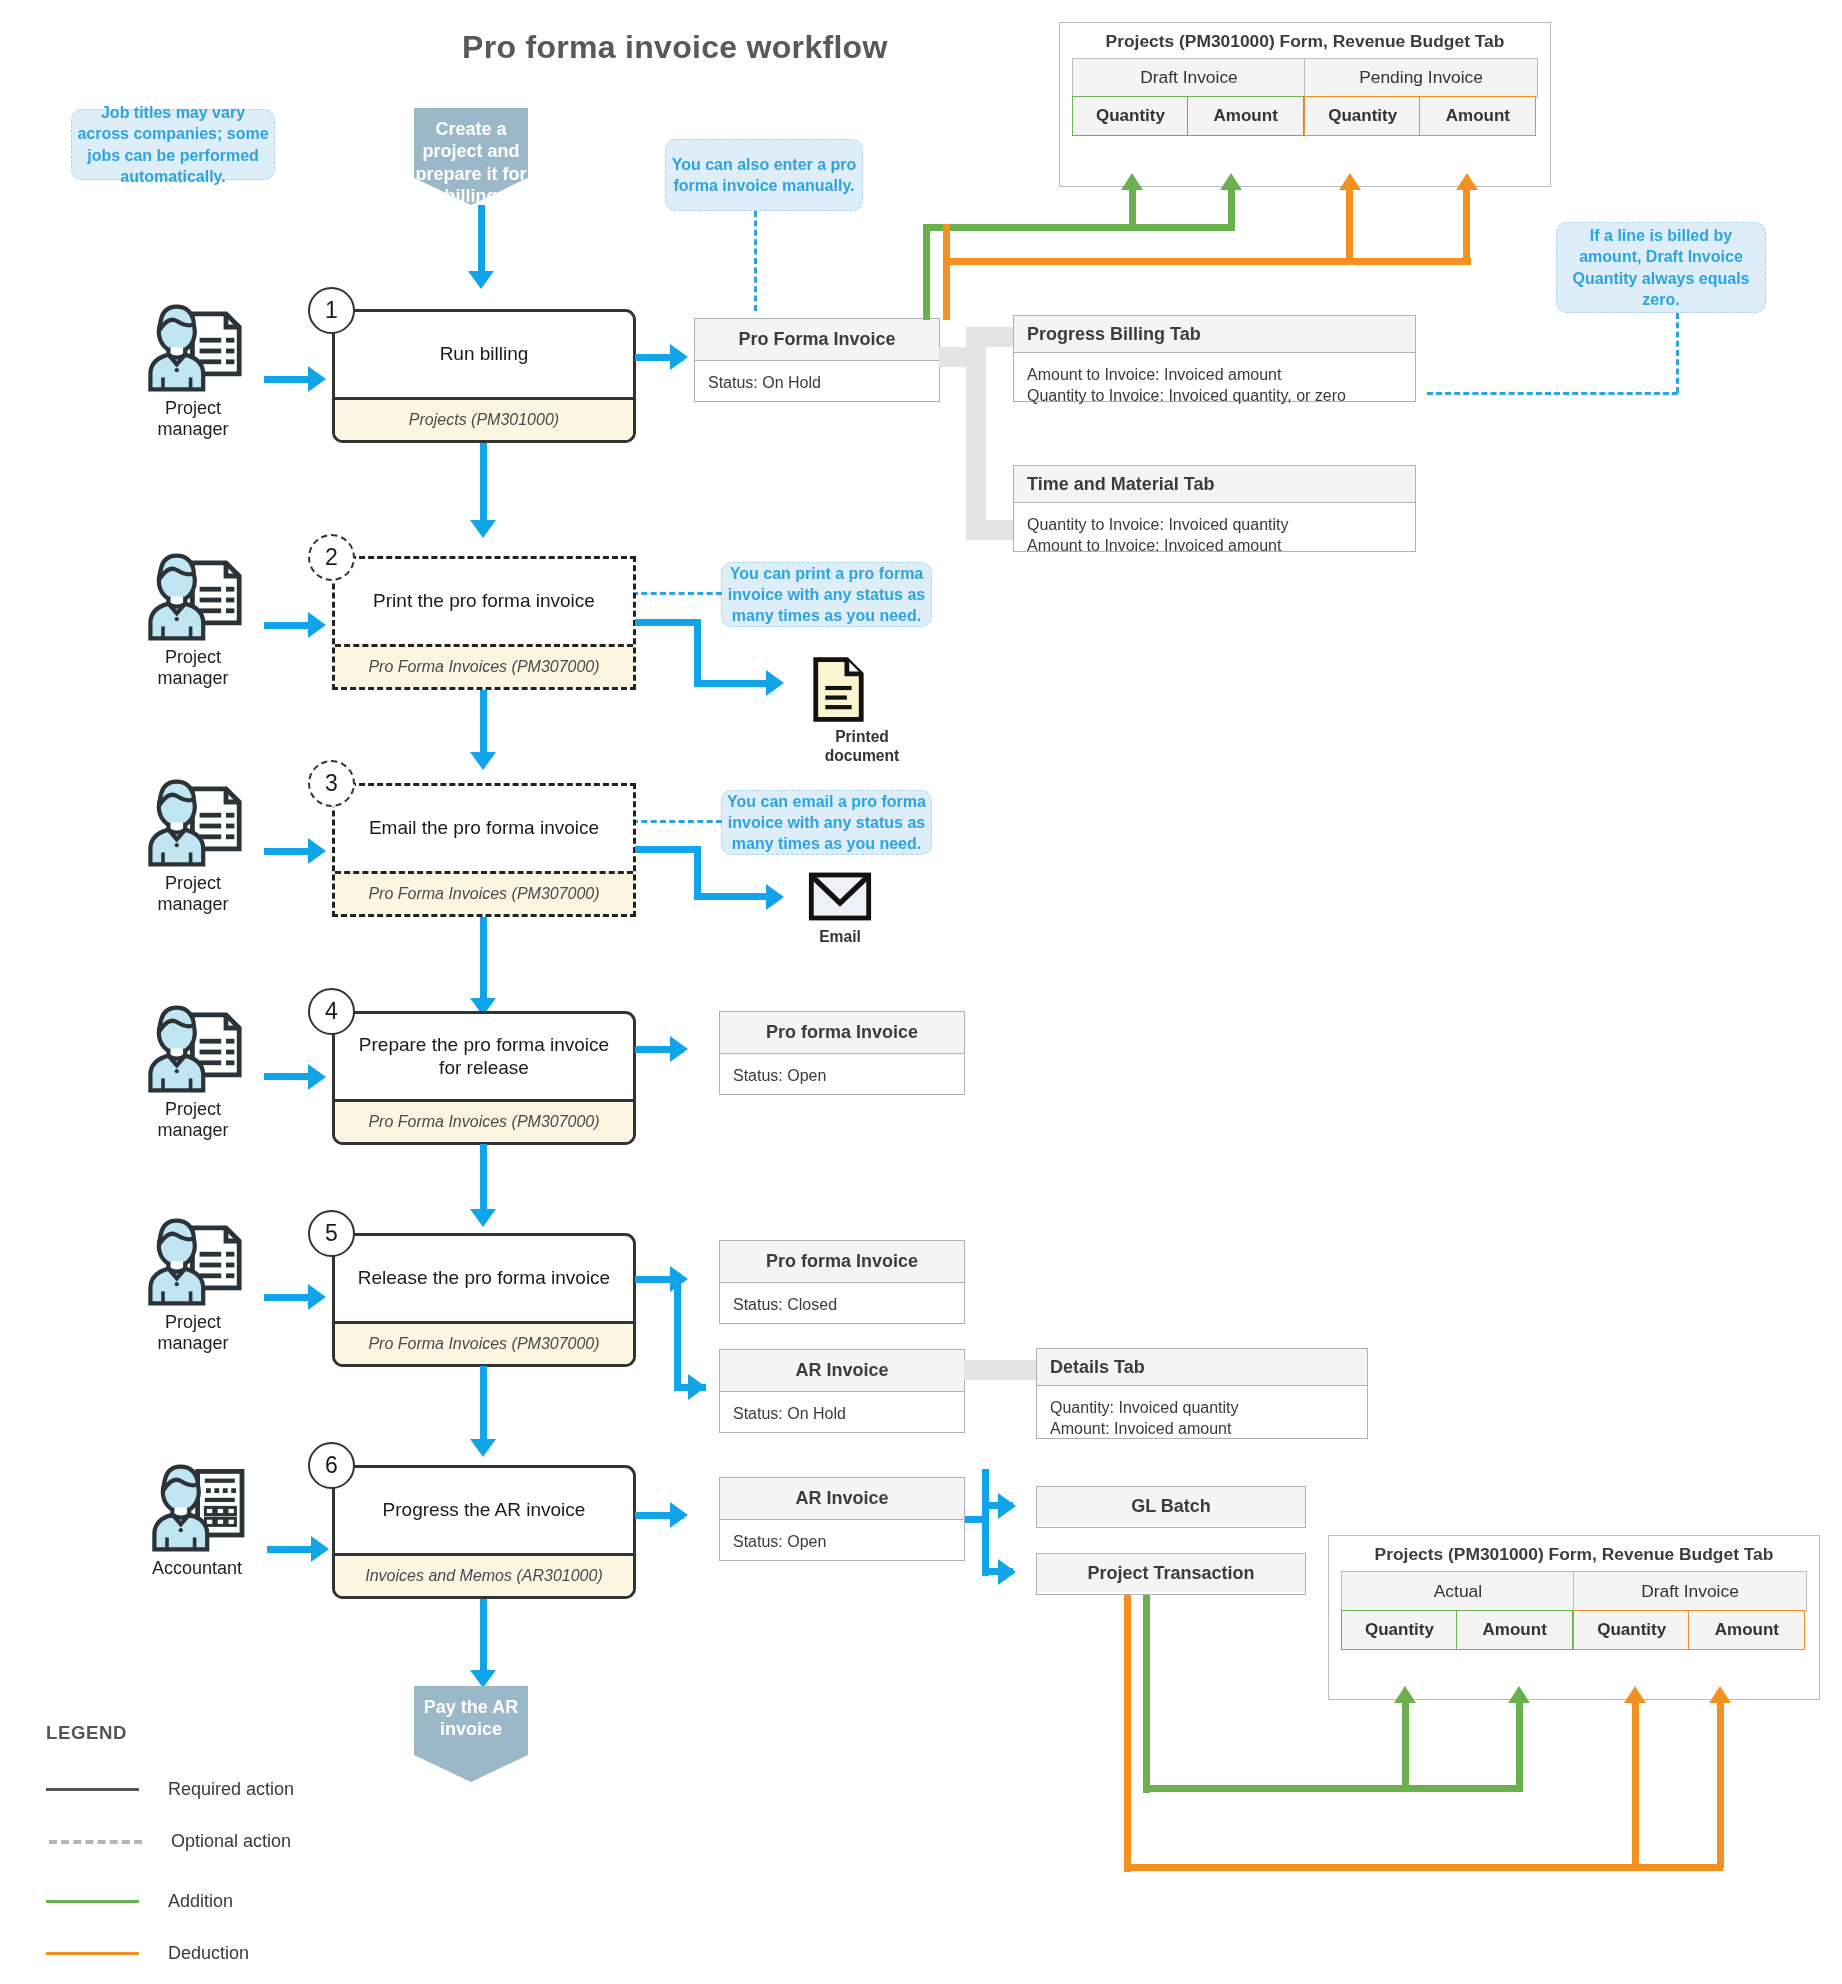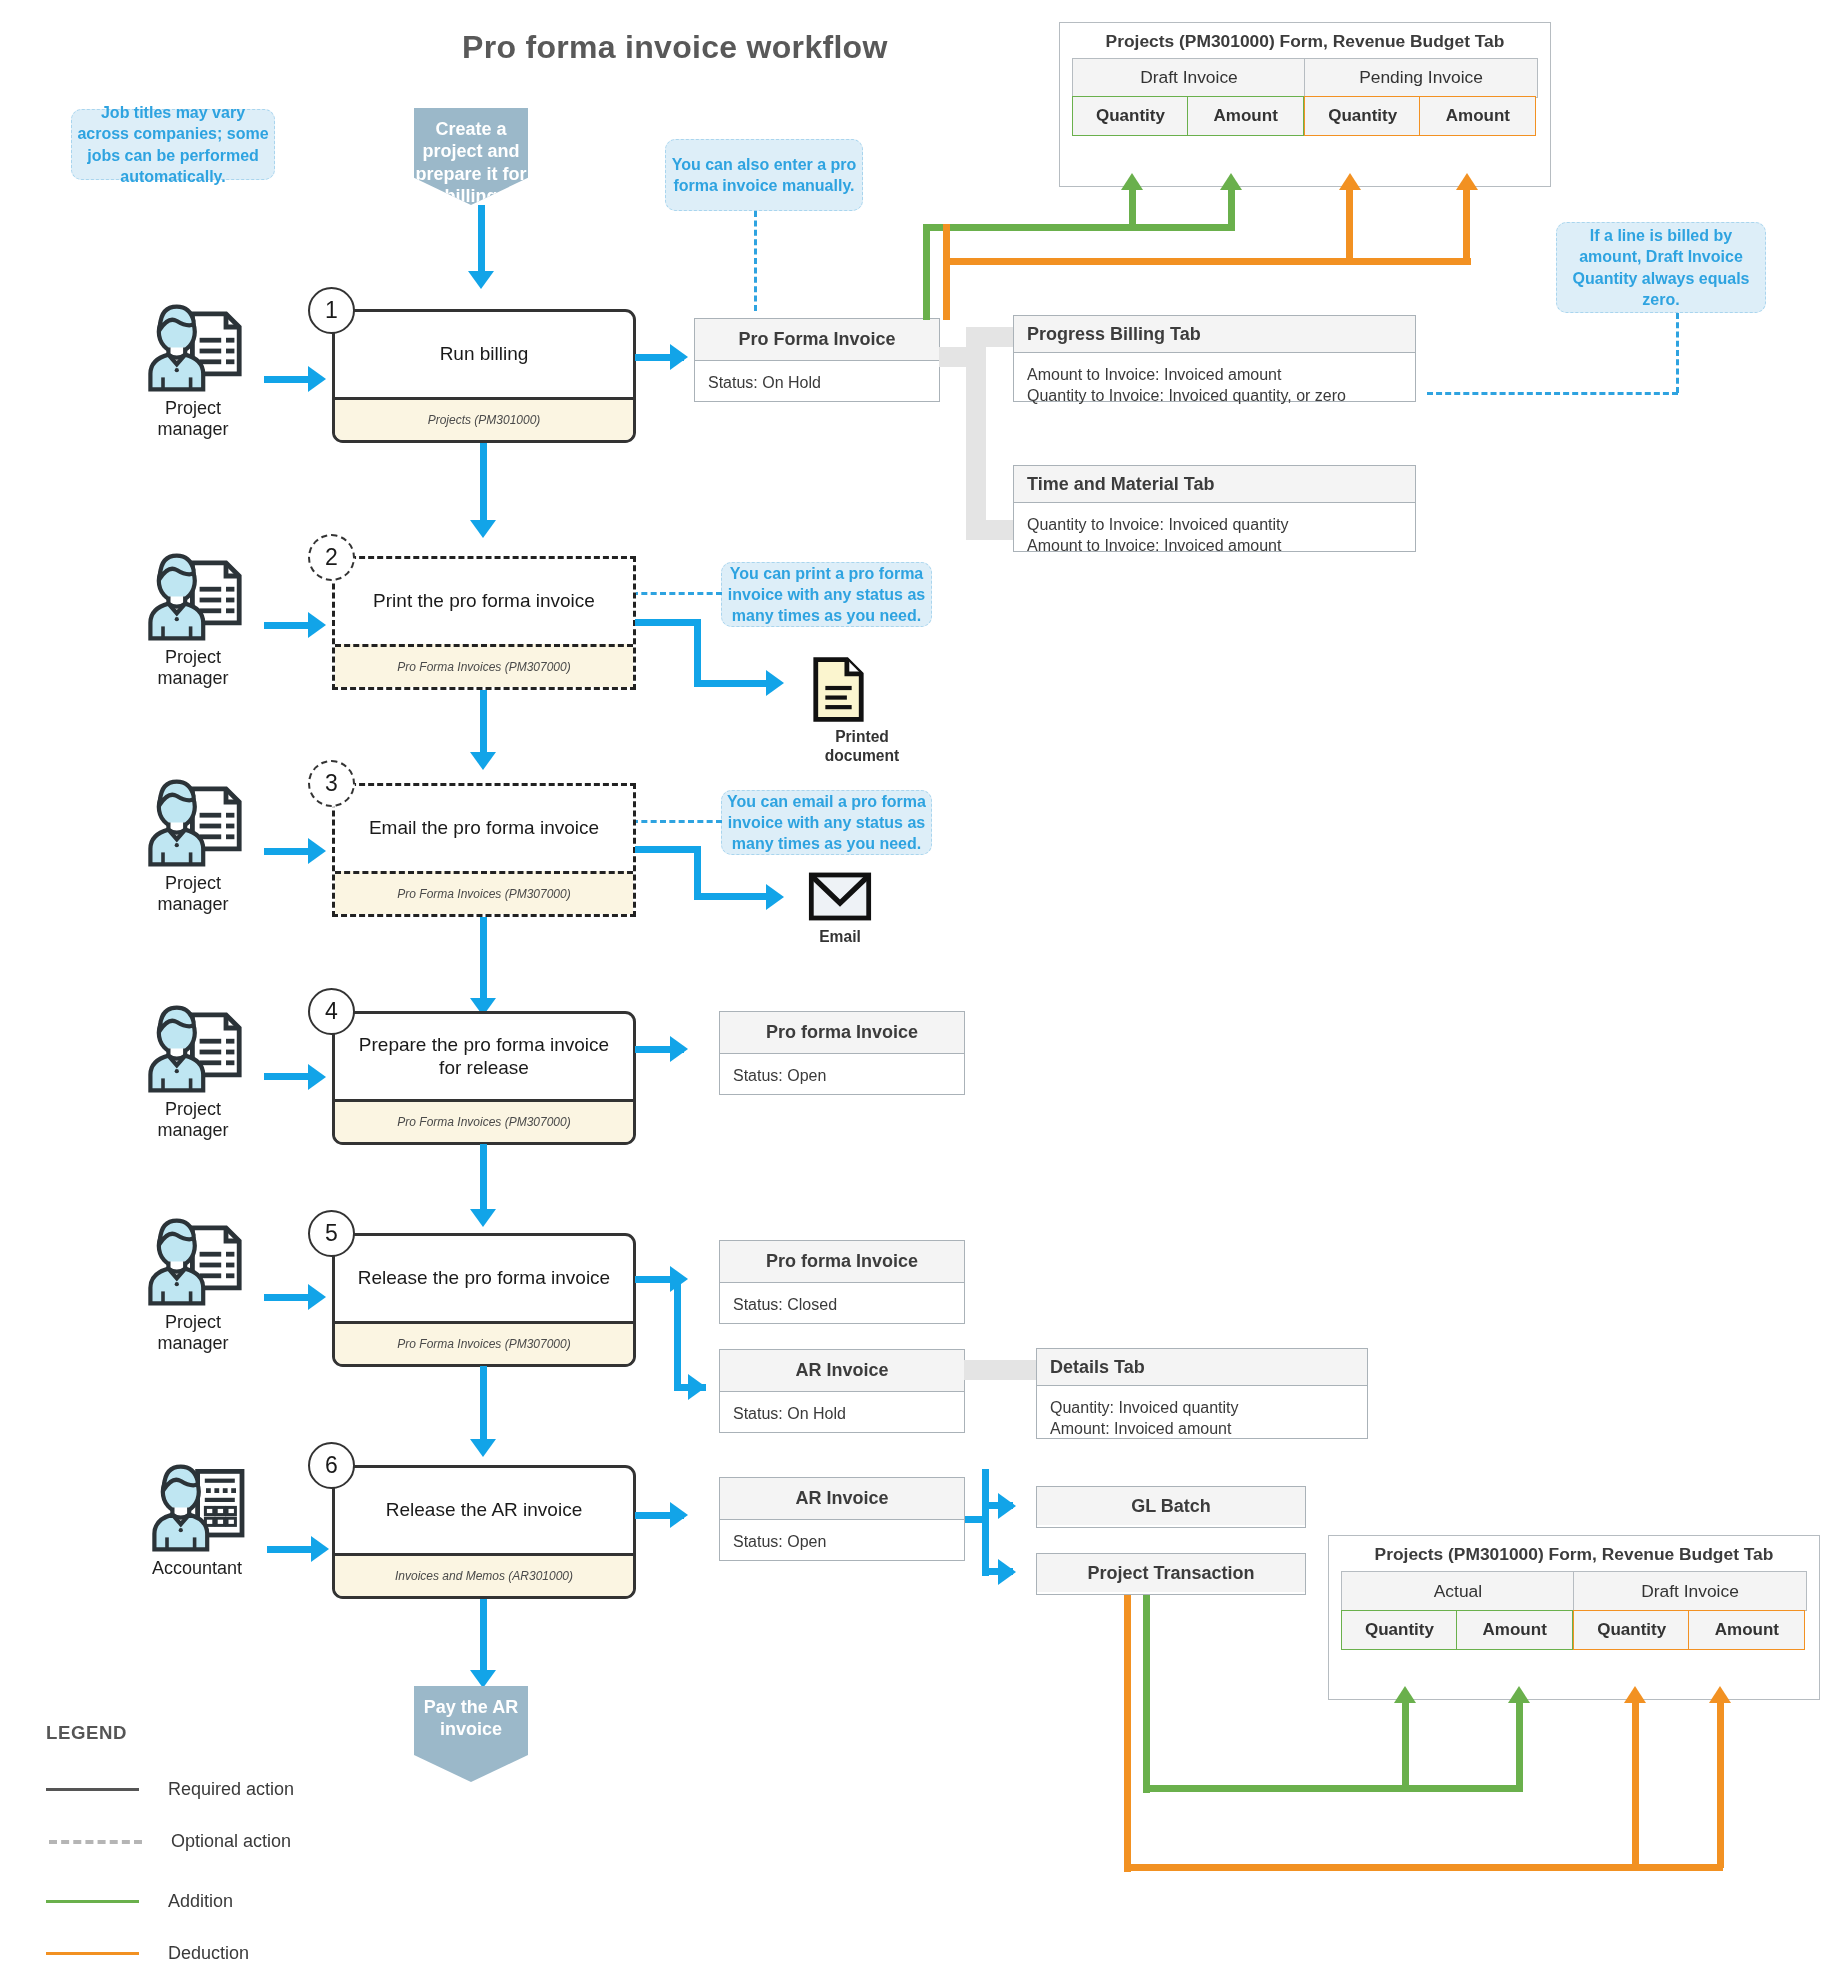--- a/index.html
+++ b/index.html
@@ -34,21 +34,21 @@
     display:flex;flex-direction:column;overflow:hidden;
   }
   .stepbox.optional{border:3px dashed #222;border-radius:0;}
   .stepbox .lbl{
     flex:1;display:flex;align-items:center;justify-content:center;
     font-size:19px;color:#1a1a1a;text-align:center;line-height:1.2;padding:0 10.8px;
   }
   .stepbox .form{
     height:40px;background:#fbf5e2;border-top:3px solid #333;
     display:flex;align-items:center;justify-content:center;
-    font-size:12px;font-style:italic;color:#4a4a4a;
+    font-size:16px;font-style:italic;color:#4a4a4a;
   }
   .stepbox.optional .form{border-top:3px dashed #222;}
 
   
   .numcircle{
     width:43px;height:43px;border-radius:50%;border:2.4px solid #333;background:#fff;
     display:flex;align-items:center;justify-content:center;
     font-size:23px;color:#1a1a1a;
   }
   .numcircle.dashed{border:2.4px dashed #333;}
@@ -438,21 +438,21 @@
       <rect x="32" y="124" width="6" height="20" fill="#2b3338"></rect>
         <rect x="78" y="124" width="6" height="20" fill="#2b3338"></rect>
     </svg>
     <div class="cap">Accountant</div>
   </div>
   <div class="bluebar" style="left:267px;top:1546px;width:47px;height:7.2px;"></div>
   <div class="arrow ar-r" style="left:311px;top:1536px;"></div>
 
   <div class="abs numcircle" style="left:308px;top:1442px;z-index:5;">6</div>
   <div class="abs stepbox" style="left:332px;top:1465px;width:304px;height:134px;">
-    <div class="lbl">Release the AR invoice</div>
+    <div class="lbl">Progress the AR invoice</div>
     <div class="form">Invoices and Memos (AR301000)</div>
   </div>
   <div class="bluebar" style="left:635px;top:1512px;width:49px;height:7.2px;"></div>
   <div class="arrow ar-r" style="left:670px;top:1502px;"></div>
 
   <div class="abs entity" style="left:719px;top:1477px;width:246px;height:84px;">
     <div class="ehead" style="height:42px;">AR Invoice</div>
     <div class="ebody">Status: Open</div>
   </div>
 

